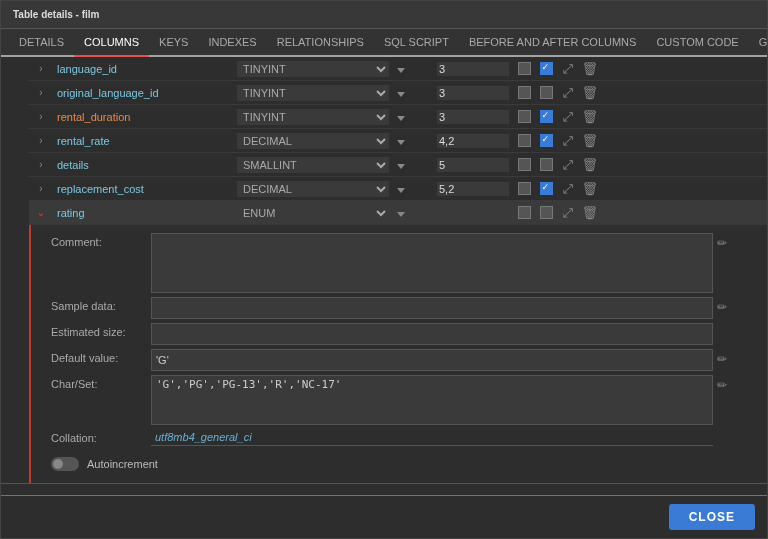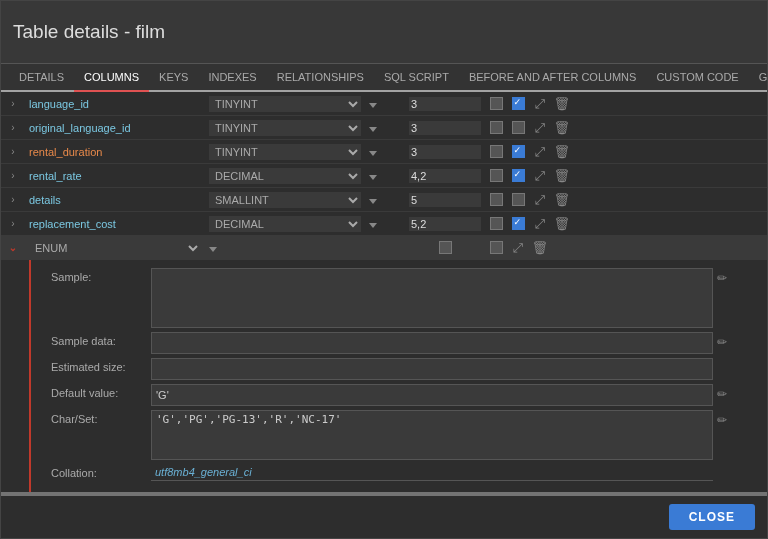--- a/index.html
+++ b/index.html
@@ -15,24 +15,24 @@
     .window {
       width: 768px;
       height: 539px;
       background: #2d2d2d;
       display: flex;
       flex-direction: column;
       border: 1px solid #444;
     }
     .title-bar {
       background: #383838;
-      padding: 20px 12px;
-      font-size: 19px;
+      padding: 8px 12px;
+      font-size: 10px;
       color: #ddd;
-      font-weight: normal;
+      font-weight: bold;
       border-bottom: 1px solid #555;
     }
     .tabs {
       display: flex;
       background: #333;
       border-bottom: 2px solid #a3a3a3;
       padding: 0 8px;
     }
     .tab {
       padding: 7px 10px;
@@ -56,20 +56,21 @@
     .rows-area {
       overflow-y: auto;
       overflow-x: hidden;
     }
     .table-row {
       display: grid;
       grid-template-columns: 24px 180px 160px 40px 80px 22px 22px 22px 22px;
       border-bottom: 1px solid #3a3a3a;
       align-items: center;
       min-height: 24px;
+      margin-left: 28px;
     }
     .table-row.expanded { background: #3a3a3a; }
     .row-cell {
       padding: 3px 4px;
       font-size: 11px;
       color: #ccc;
       overflow: hidden;
       white-space: nowrap;
     }
     .row-toggle {
@@ -225,21 +226,21 @@
     }
     .toggle-label {
       font-size: 11px;
       color: #bbb;
     }
     .bottom-bar {
       display: flex;
       justify-content: flex-end;
       padding: 8px 12px;
       background: #2d2d2d;
-      border-top: 4px solid #737373;
+      border-top: 1px solid #737373;
     }
     .close-btn {
       background: #3a7bd5;
       color: #fff;
       border: none;
       padding: 6px 20px;
       font-size: 12px;
       font-weight: bold;
       cursor: pointer;
       border-radius: 3px;
@@ -406,20 +407,21 @@
           </div>
         <div class="row-cell checkbox-cell">
             <div class="cb checked"></div>
           </div>
         <div class="row-cell icon-btn">⤢</div>
         <div class="row-cell icon-btn">🗑</div>
       </div>
 
       <div class="table-row expanded">
         <div class="row-cell row-toggle" style="color:#c0392b; font-weight:bold;">⌄</div>
+        <div class="row-cell col-name">rating</div>
         <div class="row-cell col-type">
           <select class="type-select"><option>ENUM</option></select>
         </div>
         <div class="row-cell"><span class="triangle-down"></span></div>
         <div class="row-cell col-len">
           <input class="len-input" value="" style="">
         </div>
         <div class="row-cell checkbox-cell">
             <div class="cb"></div>
           </div>
@@ -427,21 +429,21 @@
             <div class="cb"></div>
           </div>
         <div class="row-cell icon-btn">⤢</div>
         <div class="row-cell icon-btn">🗑</div>
       </div>
 
       <div class="expand-panel">
         <div class="red-line"></div>
 
         <div class="field-row">
-          <div class="field-label">Sample:</div>
+          <div class="field-label">Comment:</div>
           <textarea class="field-value textarea" style=""></textarea>
           <span class="edit-icon">✏</span>
         </div>
 
         <div class="field-row">
           <div class="field-label">Sample data:</div>
           <input class="field-value" value="" style="">
           <span class="edit-icon">✏</span>
         </div>
 

